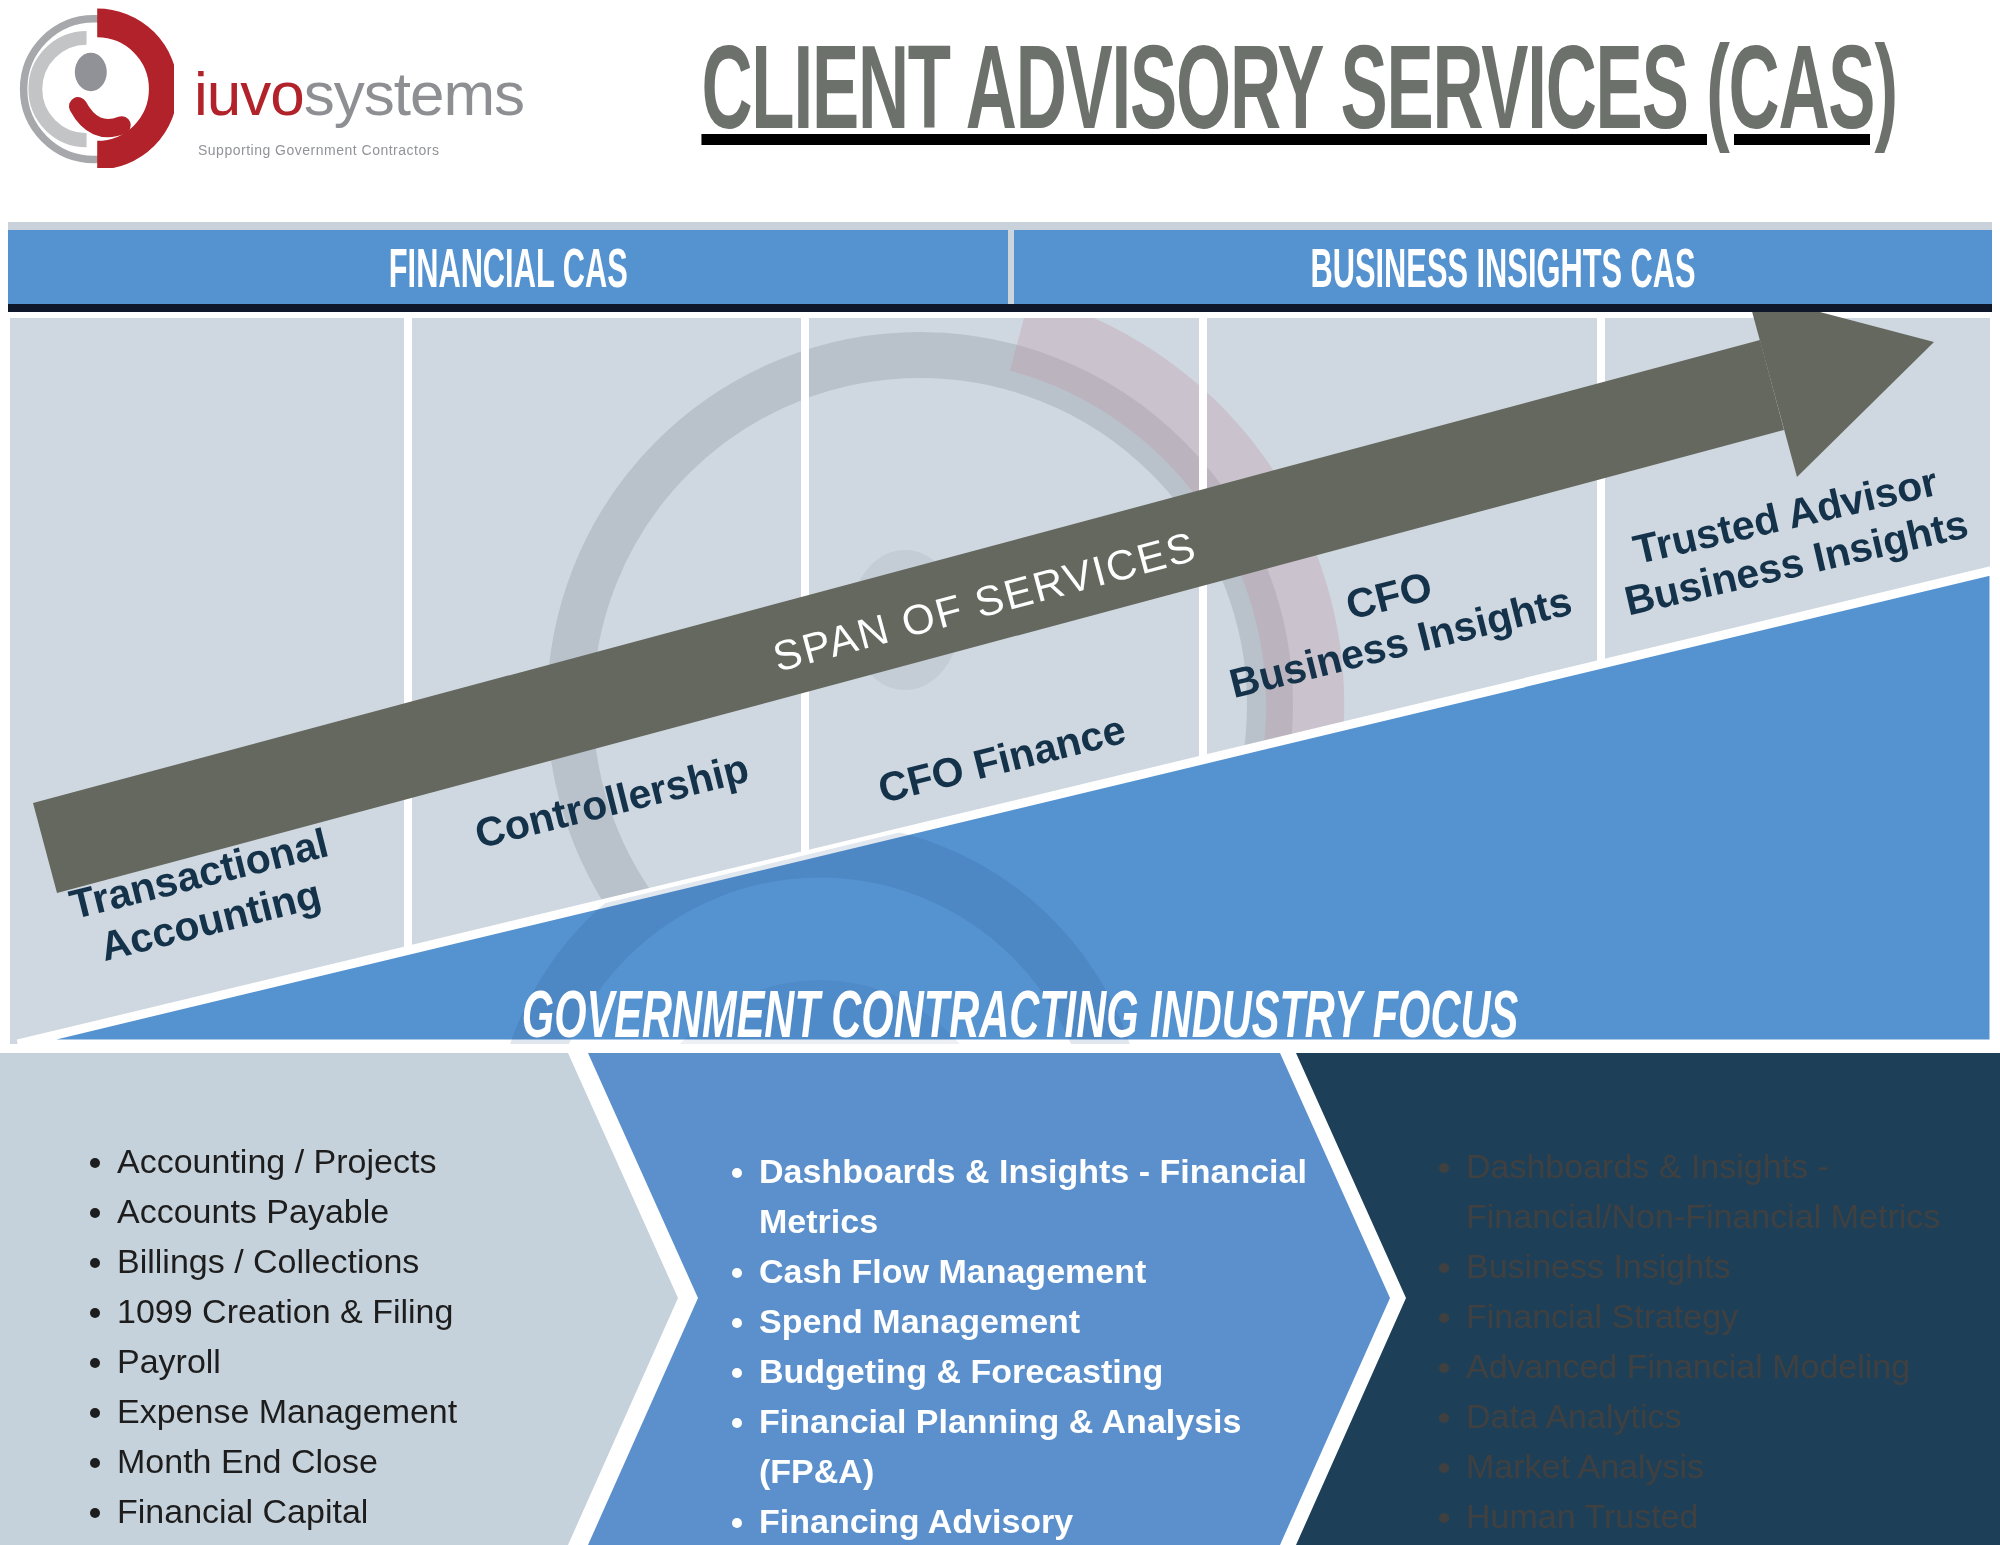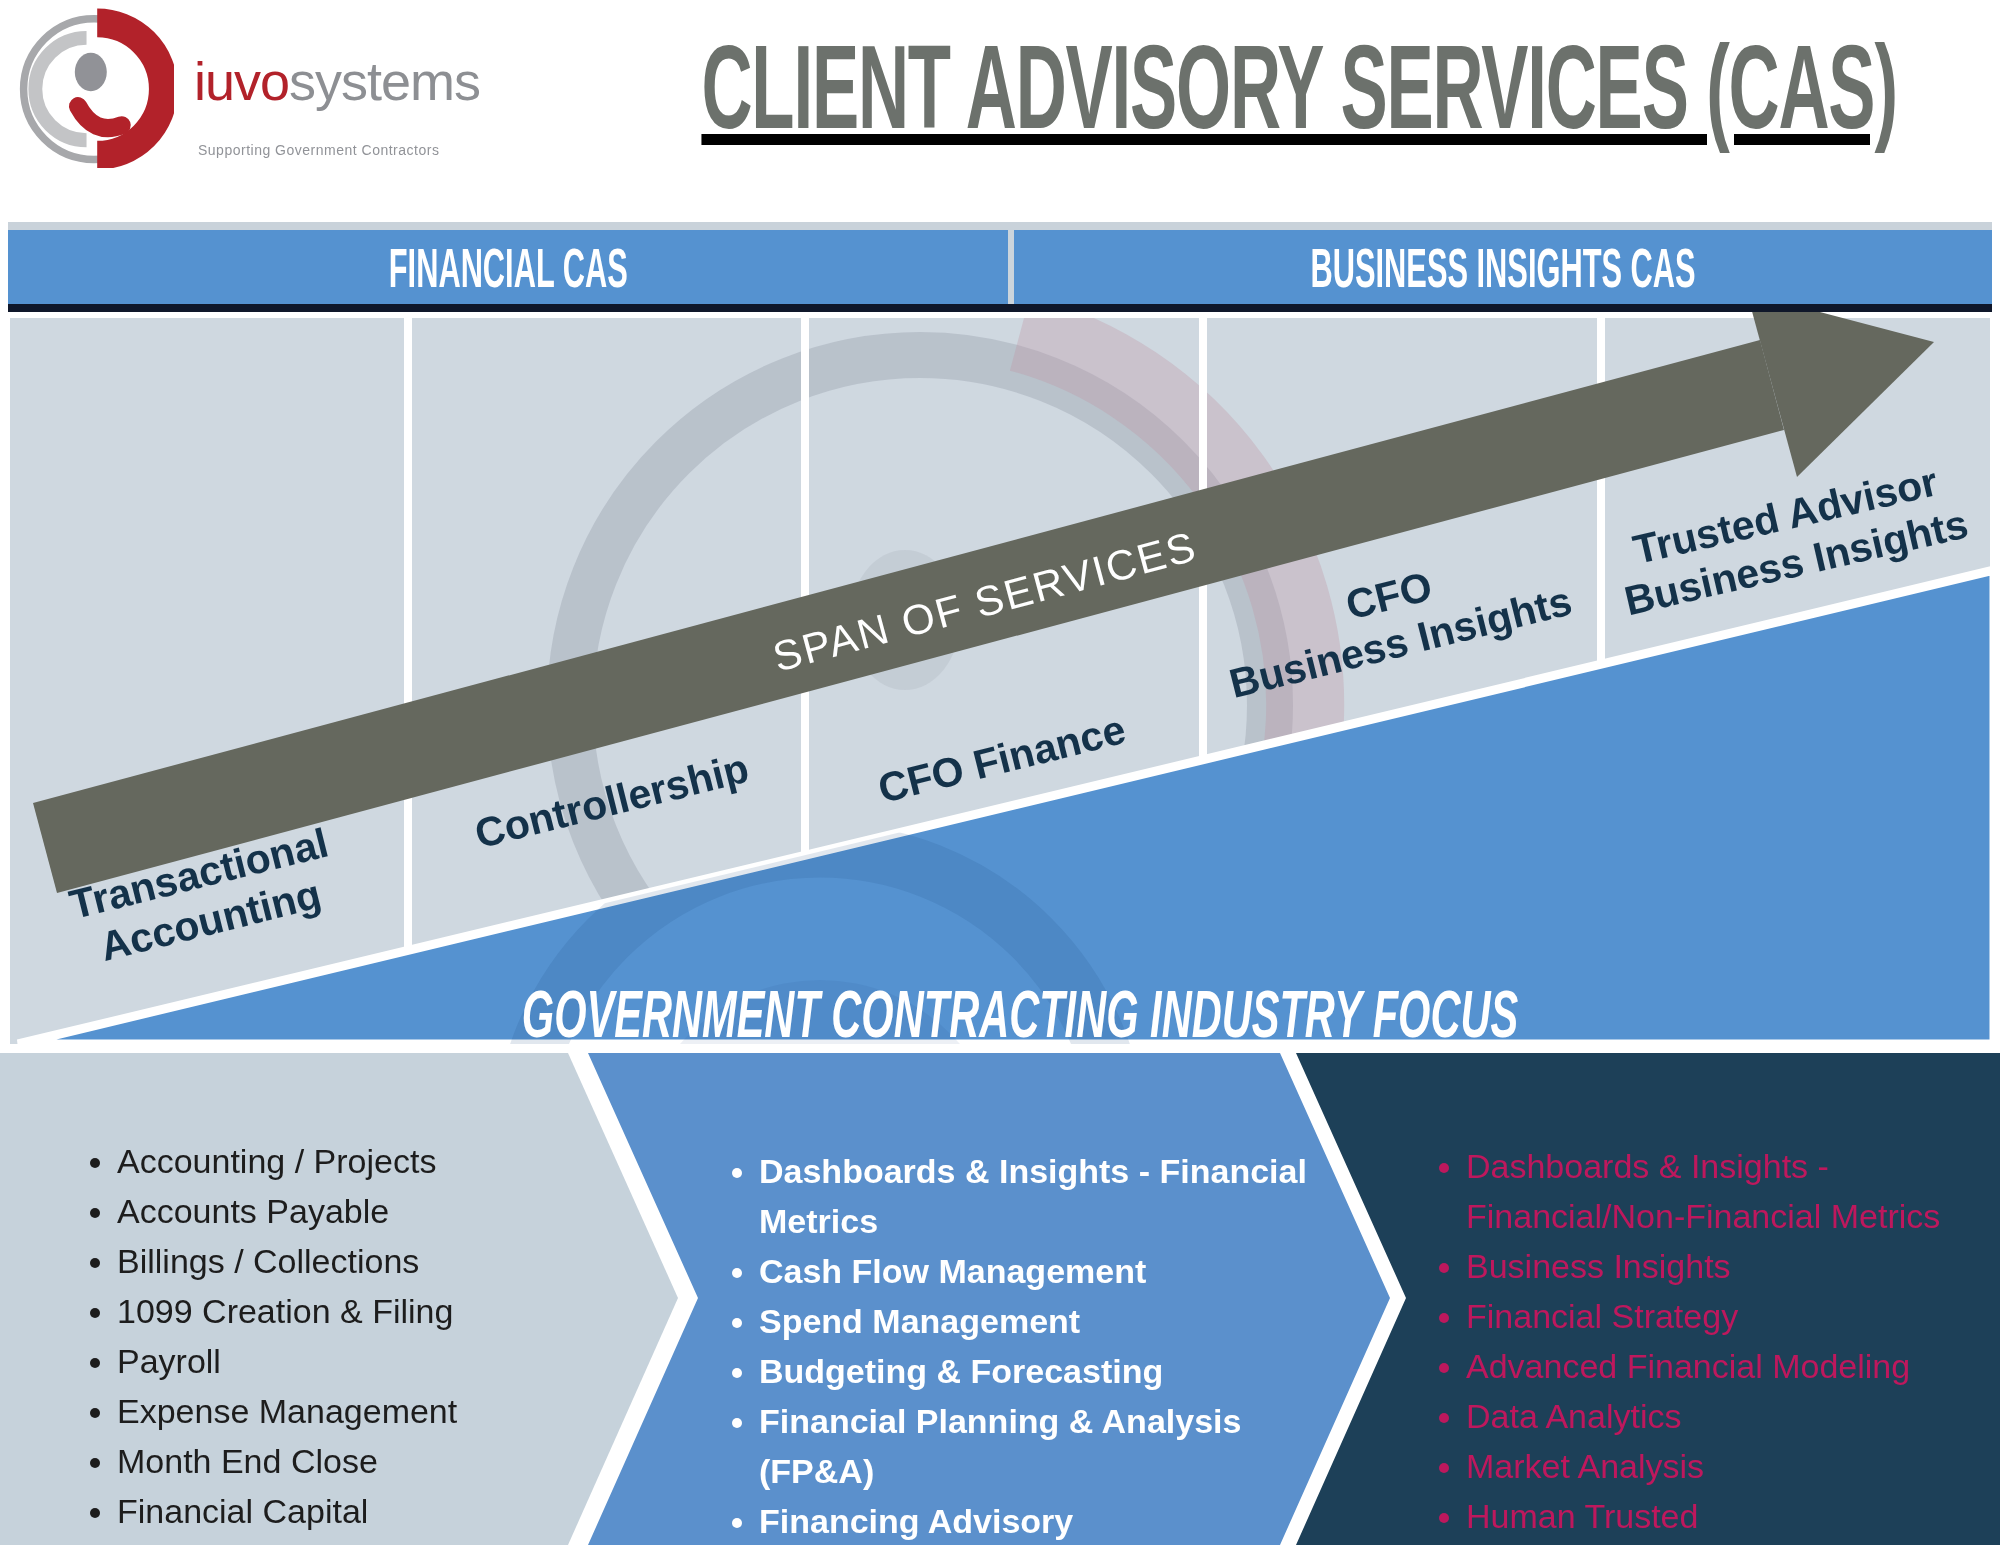--- a/index.html
+++ b/index.html
@@ -2,21 +2,21 @@
 <html><head>
 <meta charset="utf-8">
 <style>
   html,body{margin:0;padding:0;background:#ffffff;}
   #canvas{position:relative;width:2000px;height:1545px;background:#ffffff;overflow:hidden;
           font-family:"Liberation Sans",sans-serif;}
 
   
   .logo-wrap{position:absolute;left:14px;top:6px;width:560px;height:180px;}
   .logo-mark{position:absolute;left:0;top:2px;}
-  .logo-text{position:absolute;left:180px;top:44px;font-size:54px;letter-spacing:-1px;white-space:nowrap;}
+  .logo-text{position:absolute;left:180px;top:52px;font-size:62px;letter-spacing:-1px;white-space:nowrap;}
   .logo-text .red{color:#b2222a;}
   .logo-text .gray{color:#8d8f93;}
   .logo-tagline{position:absolute;left:184px;top:136px;font-size:14px;color:#919398;letter-spacing:.5px;white-space:nowrap;}
   .main-title{position:absolute;left:664px;top:28px;width:1270px;height:118px;display:flex;align-items:center;justify-content:center;text-decoration:underline;}
   .main-title span{display:inline-block;font-size:118px;font-weight:700;color:#6c716c;letter-spacing:-2px;
                    transform:scaleX(.60);transform-origin:center;white-space:nowrap;}
 
   
   .cat-bar{position:absolute;left:8px;top:222px;width:1984px;height:90px;background:#5592d0;
            border-top:8px solid #c9d2da;border-bottom:8px solid #0f172a;box-sizing:border-box;}
@@ -39,21 +39,21 @@
               color:#ffffff;font-size:42px;font-weight:400;letter-spacing:2px;white-space:nowrap;}
   .industry-label{position:absolute;left:1020px;top:1014px;transform:translate(-50%,-50%);white-space:nowrap;font-style:italic;}
   .industry-label span{display:inline-block;font-size:66px;font-weight:700;color:#ffffff;
                        transform:scaleX(.63);transform-origin:center;white-space:nowrap;}
 
   
   .svc-list{position:absolute;margin:11px;list-style:disc;padding-left:44px;font-size:34px;line-height:50px;}
   .svc-list li{margin:0;}
   #list-1{left:62px;top:1125px;width:560px;color:#1d1d1d;}
   #list-2{left:704px;top:1135px;width:560px;color:#ffffff;font-weight:bold;}
-  #list-3{left:1411px;top:1130px;width:505px;color:#be185d;}
+  #list-3{left:1411px;top:1130px;width:505px;color:#404040;}
 
   svg{display:block;}
   .abs{position:absolute;left:0;top:0;}
 </style>
 </head>
 <body>
 
 <div id="canvas">
 
   <svg class="abs" width="2000" height="1545" viewBox="0 0 2000 1545" aria-hidden="true">

